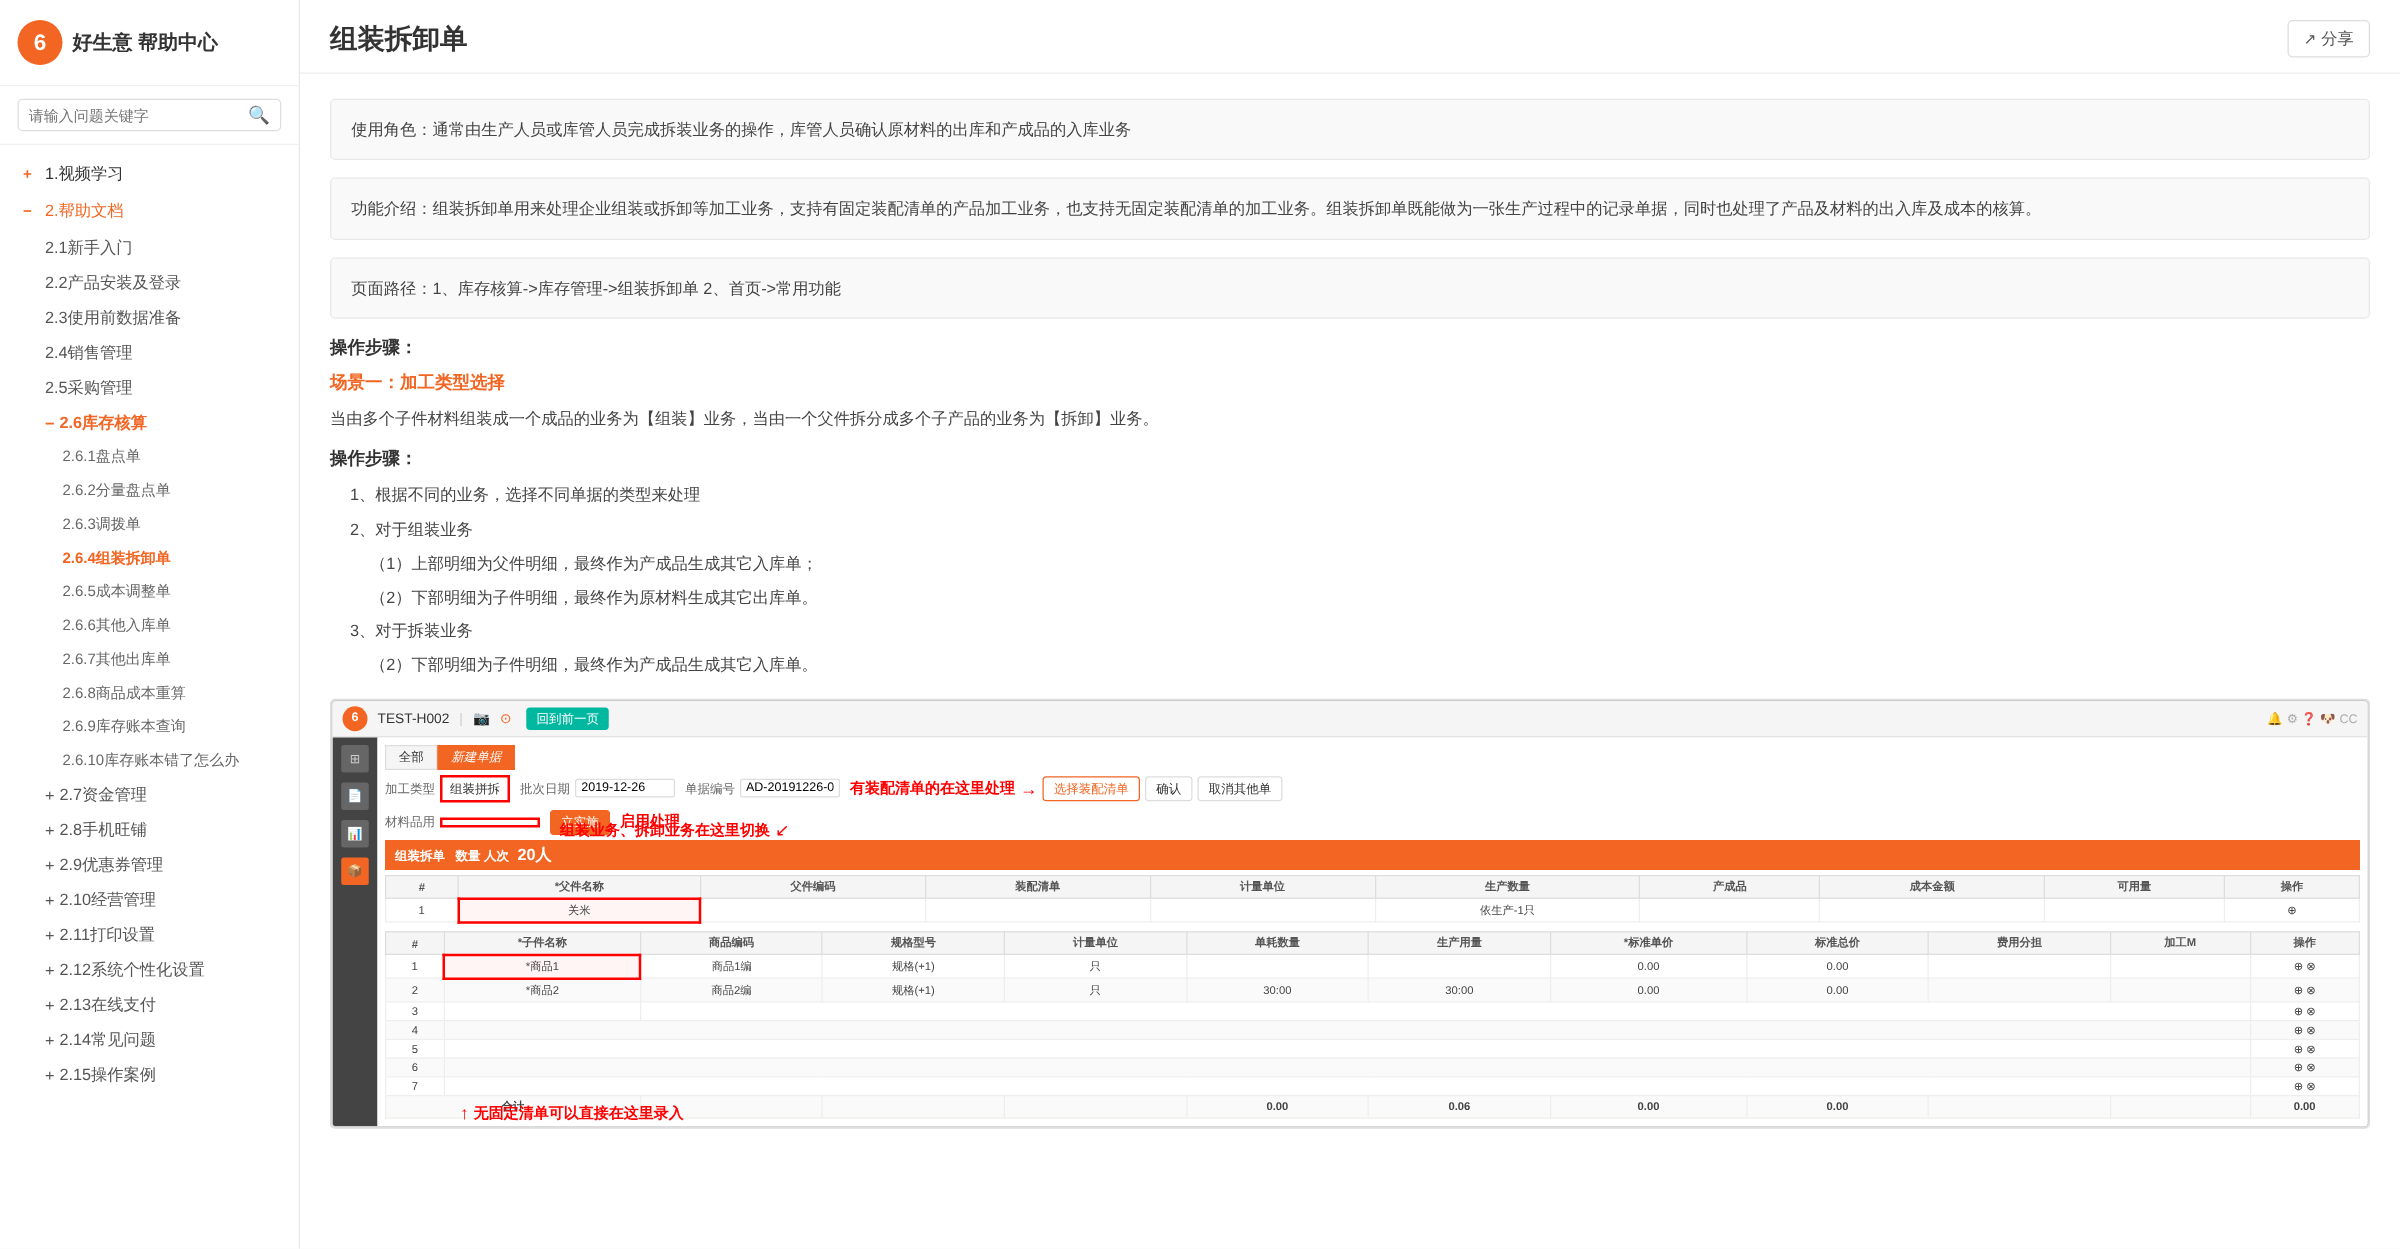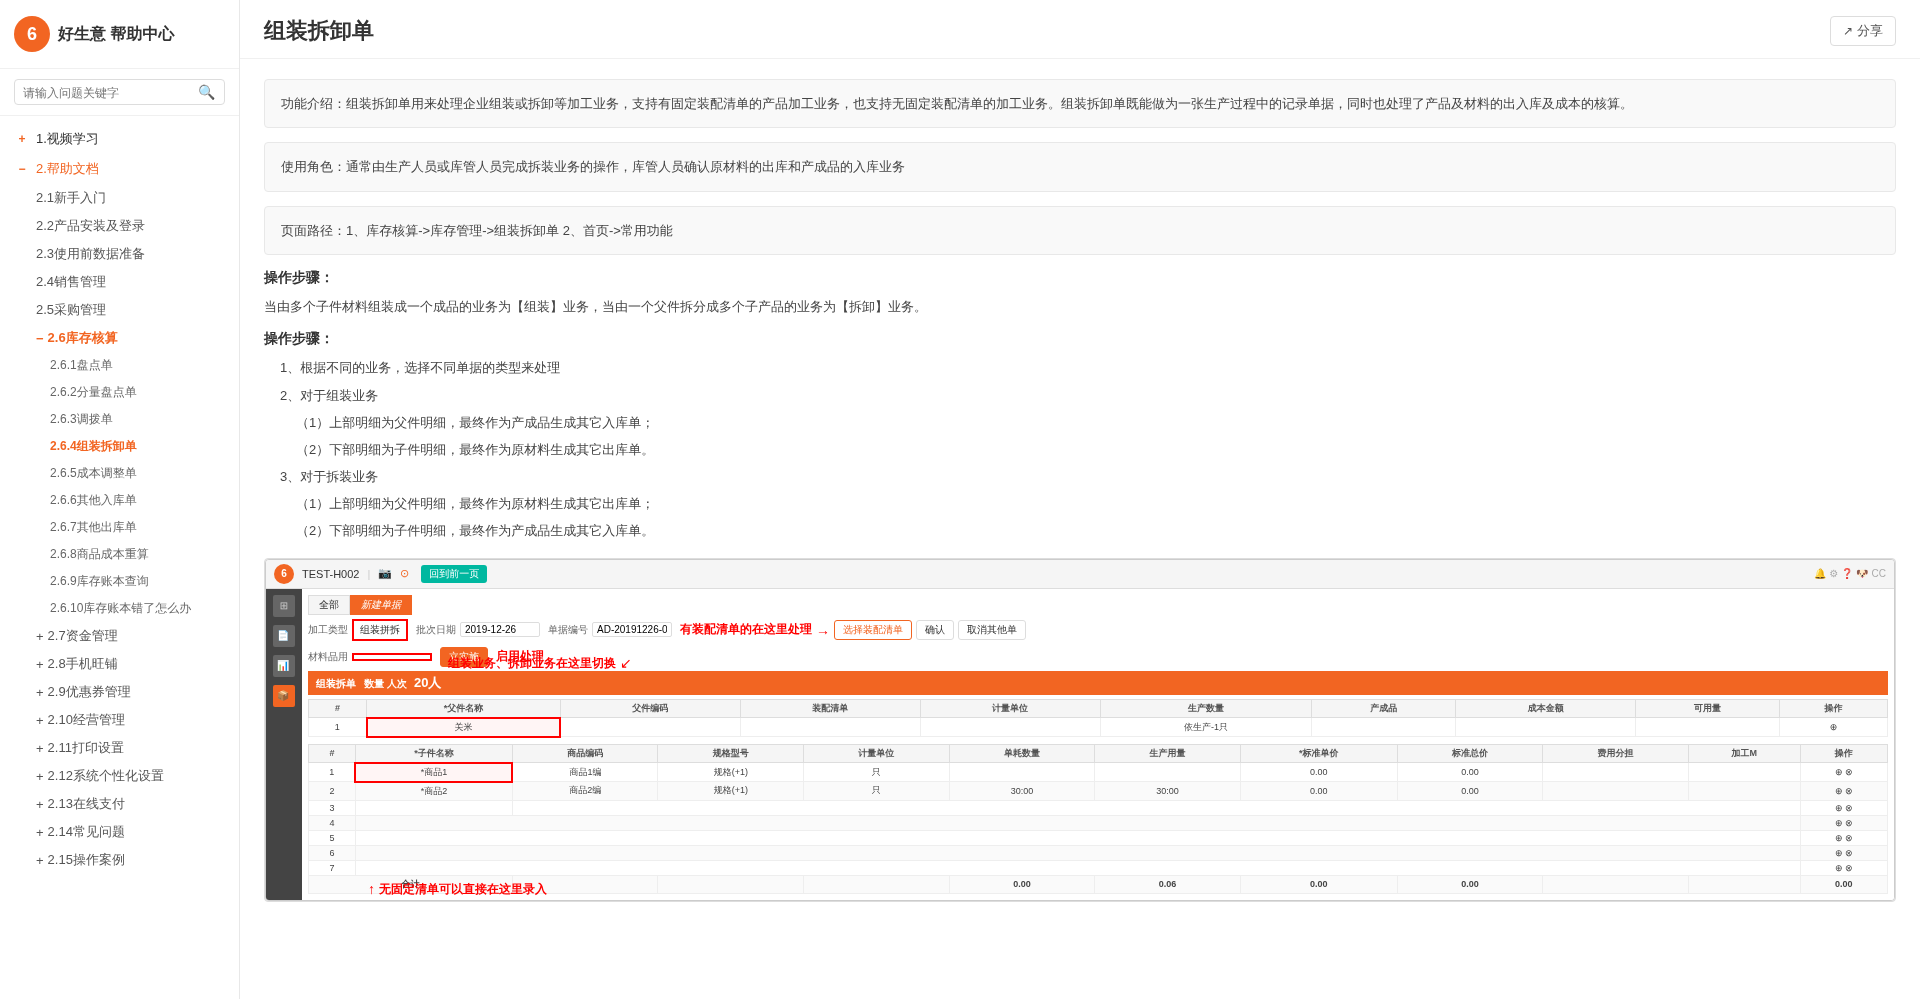--- a/index.html
+++ b/index.html
@@ -406,39 +406,39 @@
   <div id="topbar">
     <h1 class="page-title-text">组装拆卸单</h1>
     <button class="share-btn">
       <span style="font-size:12px;">↗</span>
       <span>分享</span>
     </button>
   </div>
 
   <div id="content-area">
     <div class="info-block">
+      <span>使用角色：通常由生产人员或库管人员完成拆装业务的操作，库管人员确认原材料的出库和产成品的入库业务</span>
+    </div>
+    <div class="info-block">
       <span>功能介绍：组装拆卸单用来处理企业组装或拆卸等加工业务，支持有固定装配清单的产品加工业务，也支持无固定装配清单的加工业务。组装拆卸单既能做为一张生产过程中的记录单据，同时也处理了产品及材料的出入库及成本的核算。</span>
-    </div>
-    <div class="info-block">
-      <span>使用角色：通常由生产人员或库管人员完成拆装业务的操作，库管人员确认原材料的出库和产成品的入库业务</span>
     </div>
     <div class="info-block">
       <span>页面路径：1、库存核算-&gt;库存管理-&gt;组装拆卸单 2、首页-&gt;常用功能</span>
     </div>
 
     <div class="section-title">操作步骤：</div>
+    <div class="section-title orange">场景一：加工类型选择</div>
     <div class="content-text">当由多个子件材料组装成一个成品的业务为【组装】业务，当由一个父件拆分成多个子产品的业务为【拆卸】业务。</div>
 
     <div class="section-title">操作步骤：</div>
     <div class="step-item">1、根据不同的业务，选择不同单据的类型来处理</div>
     <div class="step-item">2、对于组装业务</div>
     <div class="sub-step">（1）上部明细为父件明细，最终作为产成品生成其它入库单；</div>
     <div class="sub-step">（2）下部明细为子件明细，最终作为原材料生成其它出库单。</div>
     <div class="step-item">3、对于拆装业务</div>
-    <div class="sub-step">（1）上部明细为父件明细，最终作为原材料生成其它出库单；</div>
     <div class="sub-step">（2）下部明细为子件明细，最终作为产成品生成其它入库单。</div>
 
     <div class="screenshot-container">
       <div class="app-mock">
 
         <div class="app-mock-topbar">
           <div class="logo-small">6</div>
           <span>TEST-H002</span>
           <span style="color:#ccc;">|</span>
           <span style="color:#aaa;">📷</span>

